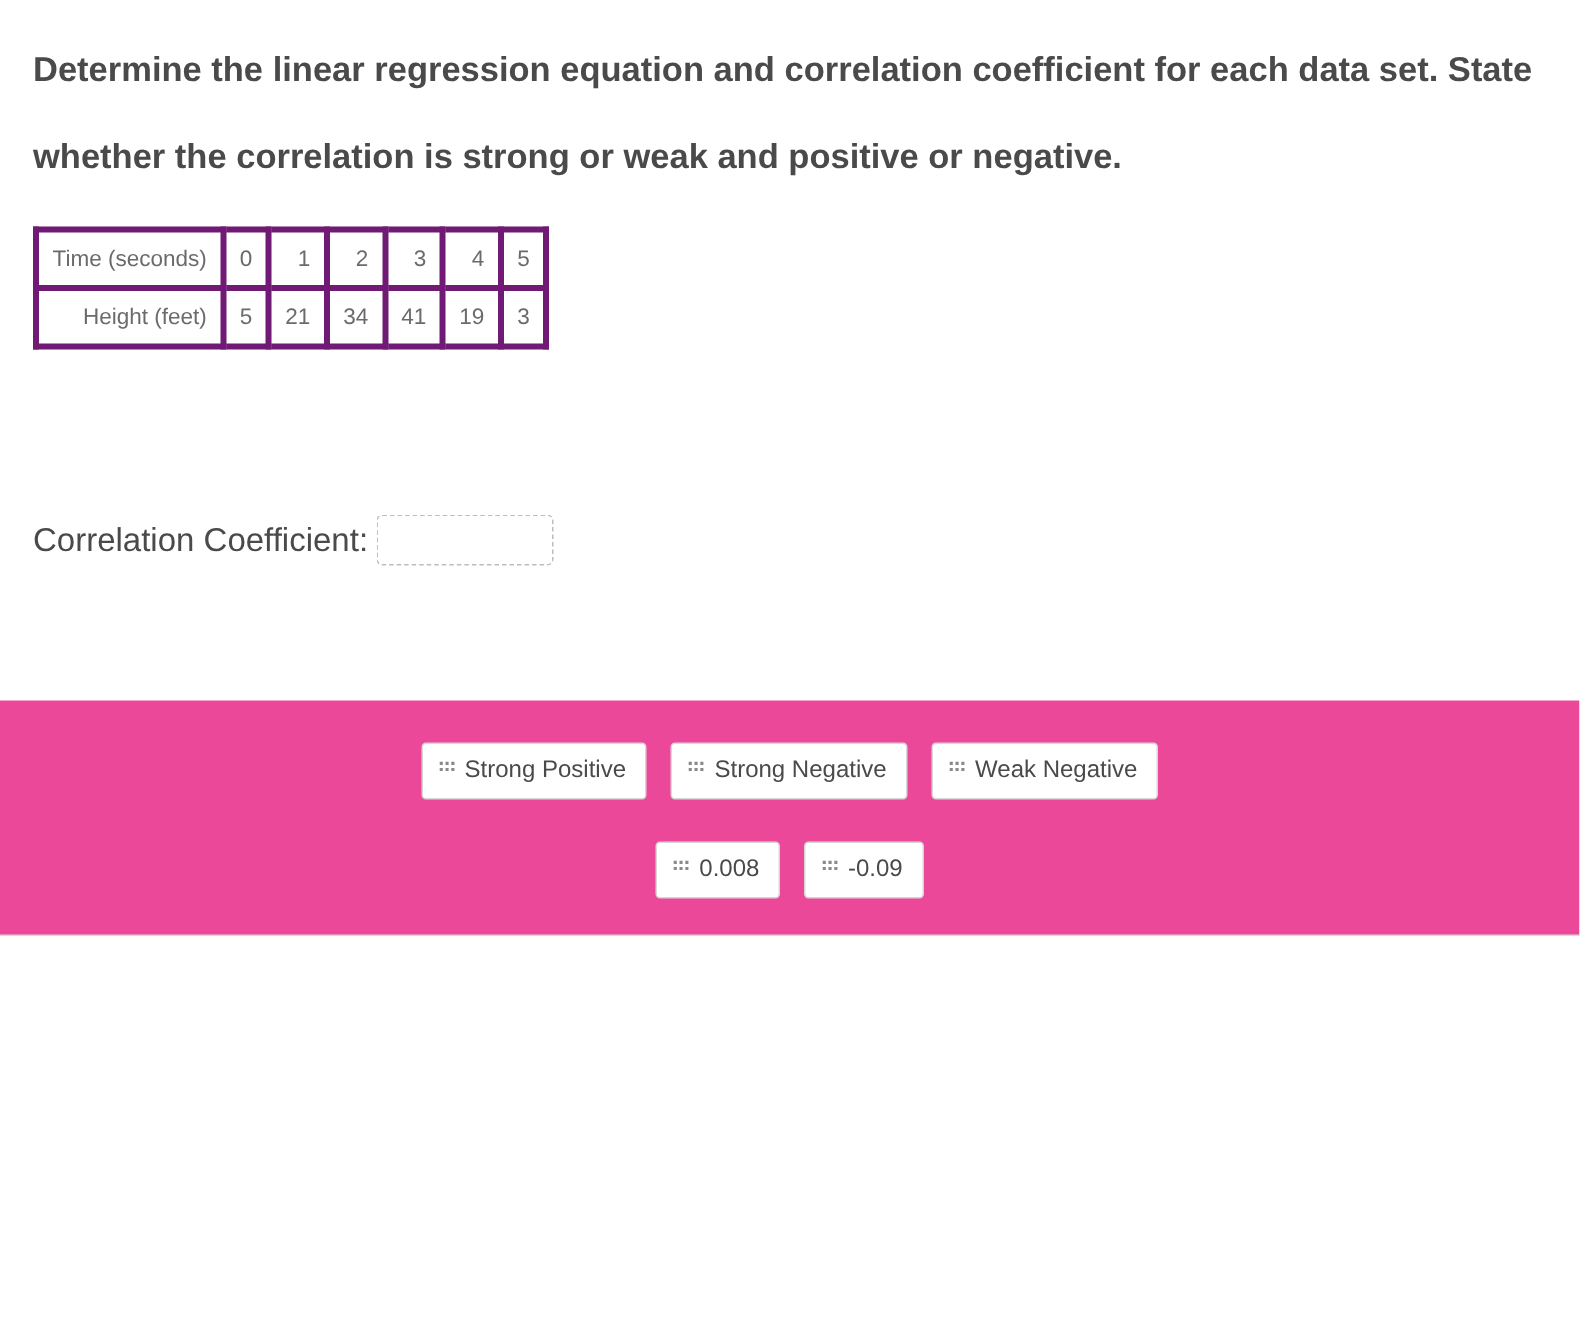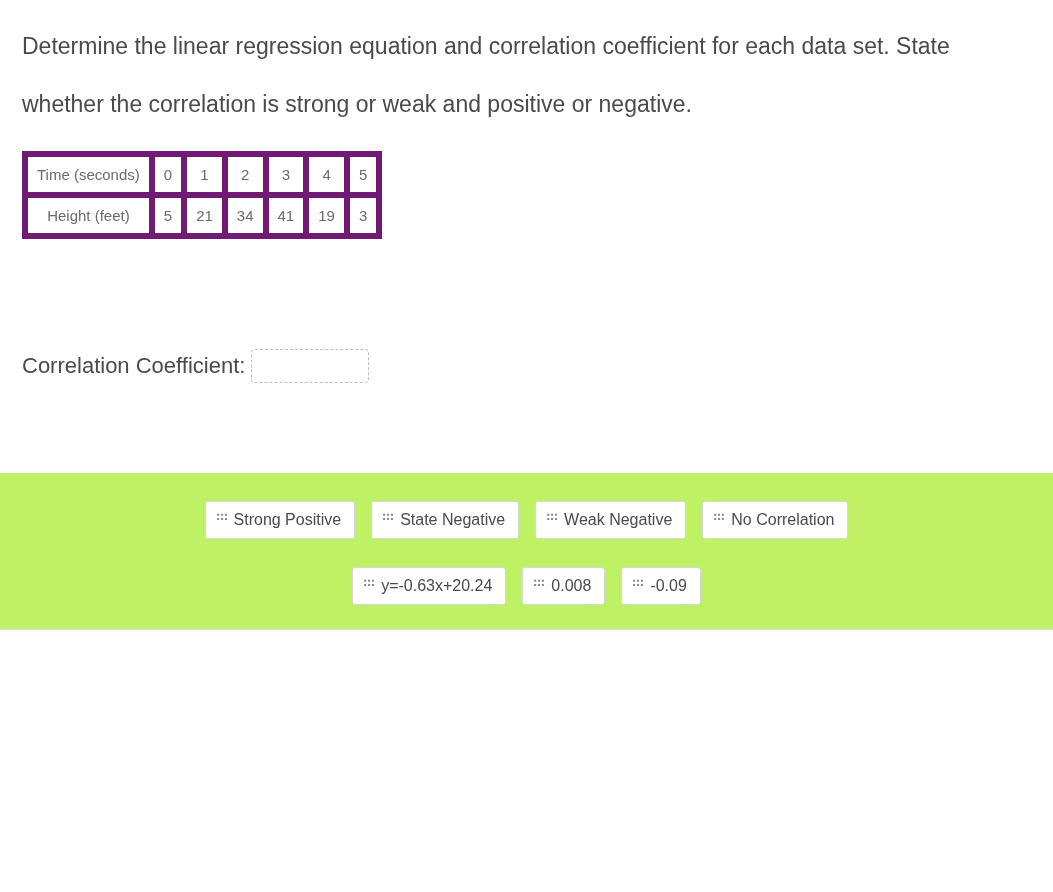--- a/index.html
+++ b/index.html
@@ -11,33 +11,33 @@
     background: #fff;
     width: 1053px;
   }
   .content {
     padding: 18px 22px 0 22px;
   }
   .prompt {
     font-size: 23px;
     color: #4a4a4a;
     line-height: 2.5;
-    font-weight: 400;
+    font-weight: 700;
     margin-bottom: 18px;
   }
   table.data-table {
     border-collapse: collapse;
     font-size: 15px;
     color: #6b6b6b;
     margin-bottom: 110px;
   }
   table.data-table td {
-    border: 6px solid #701a75;
+    border: 4px solid #701a75;
     padding: 9px 9px;
-    text-align: center;
+    text-align: right;
     white-space: nowrap;
   }
   .field-row {
     display: flex;
     align-items: center;
     margin-bottom: 48px;
   }
   .field-label {
     font-size: 22px;
     color: #4a4a4a;
@@ -47,21 +47,21 @@
     display: inline-block;
     border: 1.5px dashed #bdbdbd;
     border-radius: 4px;
     height: 34px;
     width: 118px;
     margin-left: 6px;
     vertical-align: middle;
   }
   .answer-tray {
     margin-top: 90px;
-    background: #bef264;
+    background: #ec4899;
     padding: 28px 110px 24px 110px;
     display: flex;
     flex-wrap: wrap;
     gap: 14px 16px;
     justify-content: center;
     border-bottom: 1px solid #d9d9d9;
   }
   .chip {
     background: #ffffff;
     border: 1px solid #d7d7d7;
@@ -131,37 +131,29 @@
 
 </div>
 
 <div class="answer-tray">
   <div class="chip">
     <span class="grip"></span>
     <span>Strong Positive</span>
   </div>
   <div class="chip">
     <span class="grip"></span>
-    <span>State Negative</span>
+    <span>Strong Negative</span>
   </div>
   <div class="chip">
     <span class="grip"></span>
     <span>Weak Negative</span>
   </div>
-  <div class="chip">
-    <span class="grip"></span>
-    <span>No Correlation</span>
-  </div>
 
   <div class="row-break"></div>
 
-  <div class="chip">
-    <span class="grip"></span>
-    <span>y=-0.63x+20.24</span>
-  </div>
   <div class="chip">
     <span class="grip"></span>
     <span>0.008</span>
   </div>
   <div class="chip">
     <span class="grip"></span>
     <span>-0.09</span>
   </div>
 </div>
 

